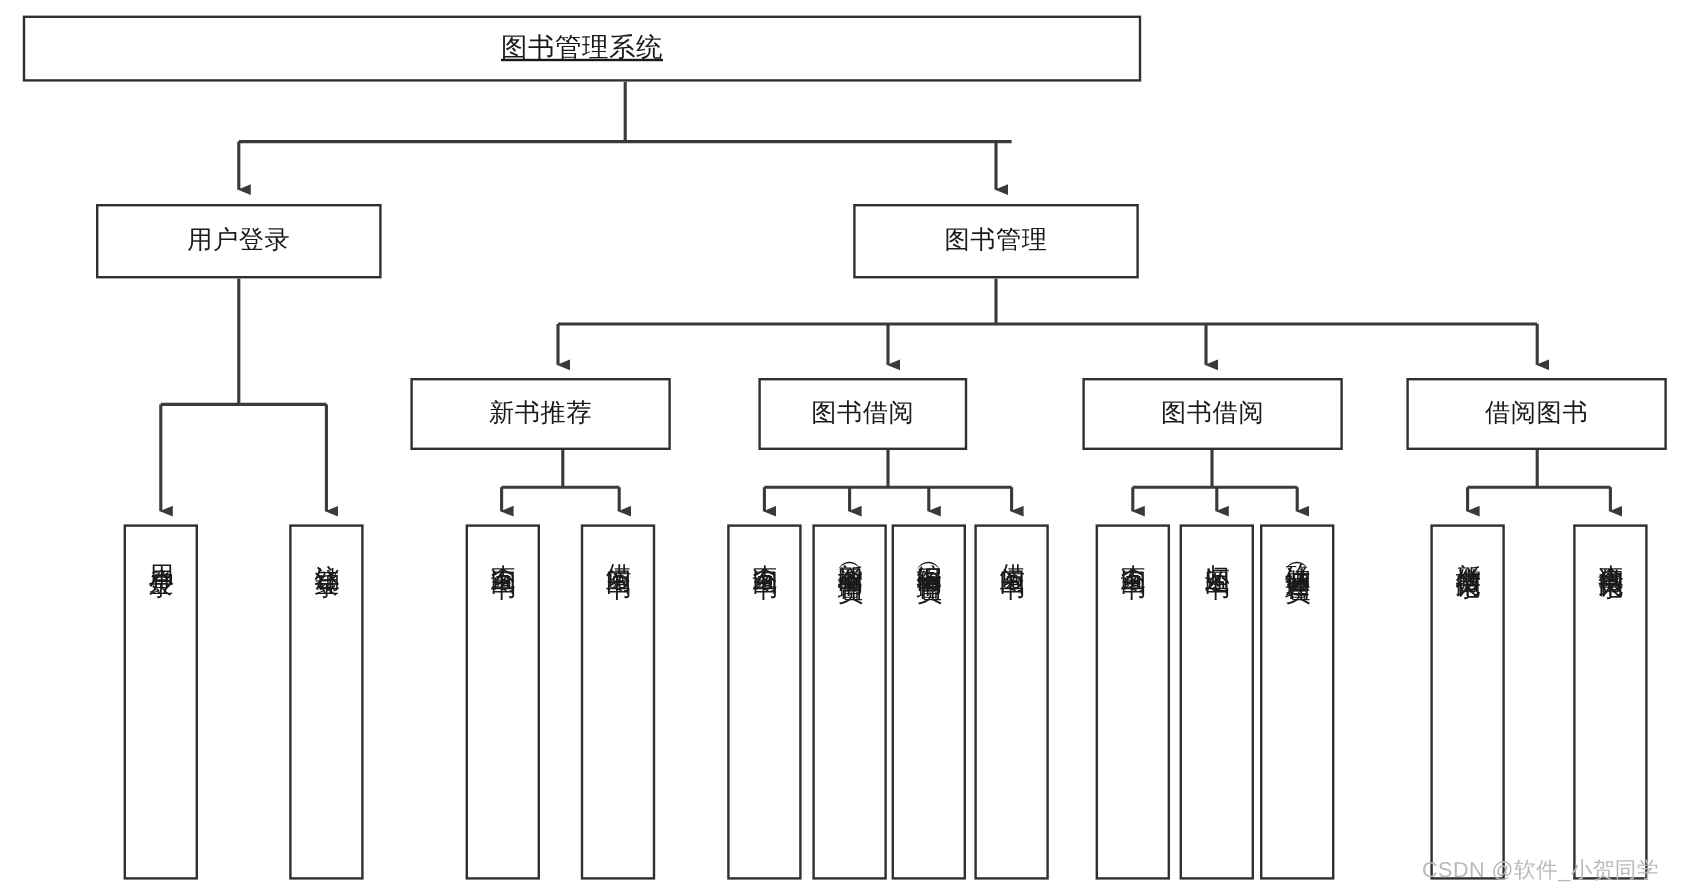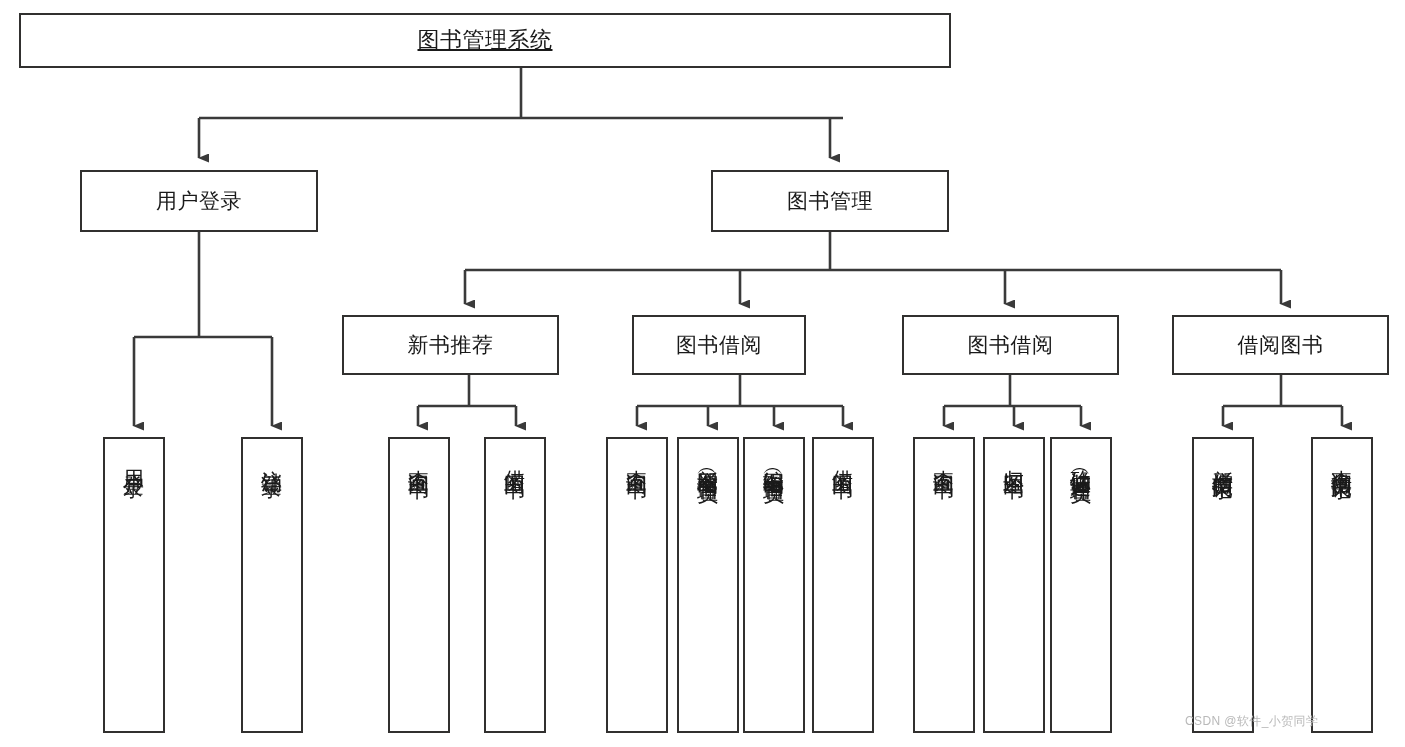--- a/index.html
+++ b/index.html
@@ -66,21 +66,21 @@
   .node.vertical.tall-text .node-label {
     letter-spacing: 2px;
   }
   #root-node .node-label {
     font-size: 22px;
   }
   #watermark {
     position: absolute;
     left: 1185px;
     top: 713px;
-    font-size: 12px;
+    font-size: 18px;
     color: #b9b9b9;
     white-space: nowrap;
     letter-spacing: 0.4px;
   }
 </style>
 </head>
 <body>
 
 <div id="diagram-root">
 

